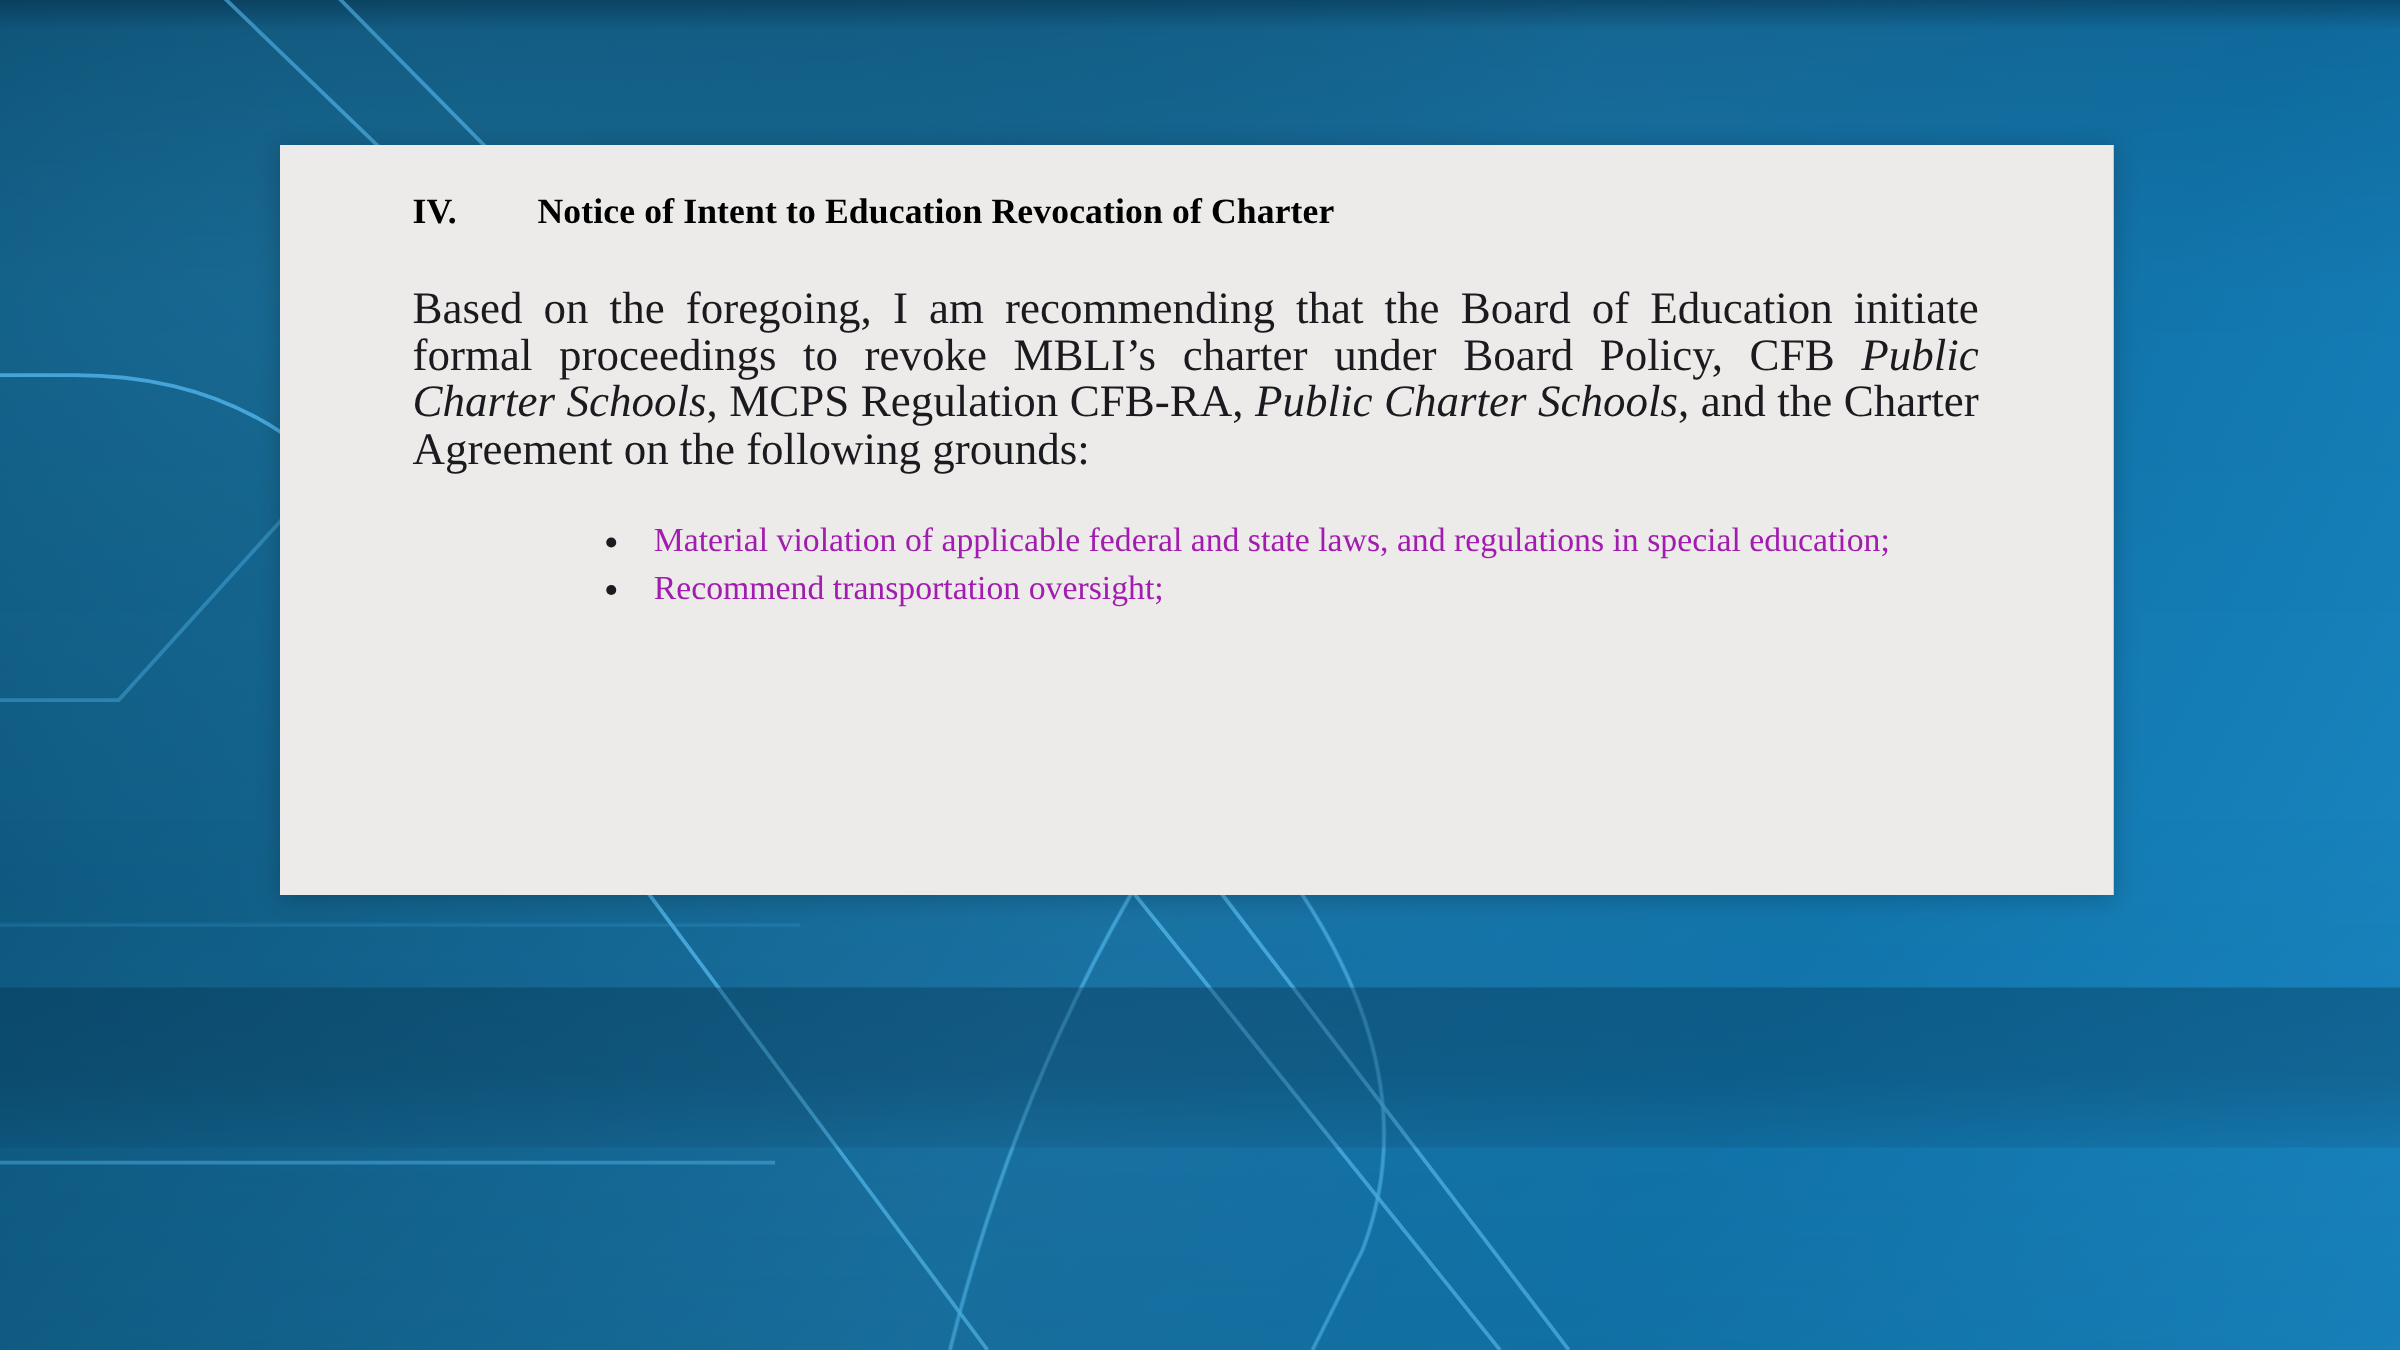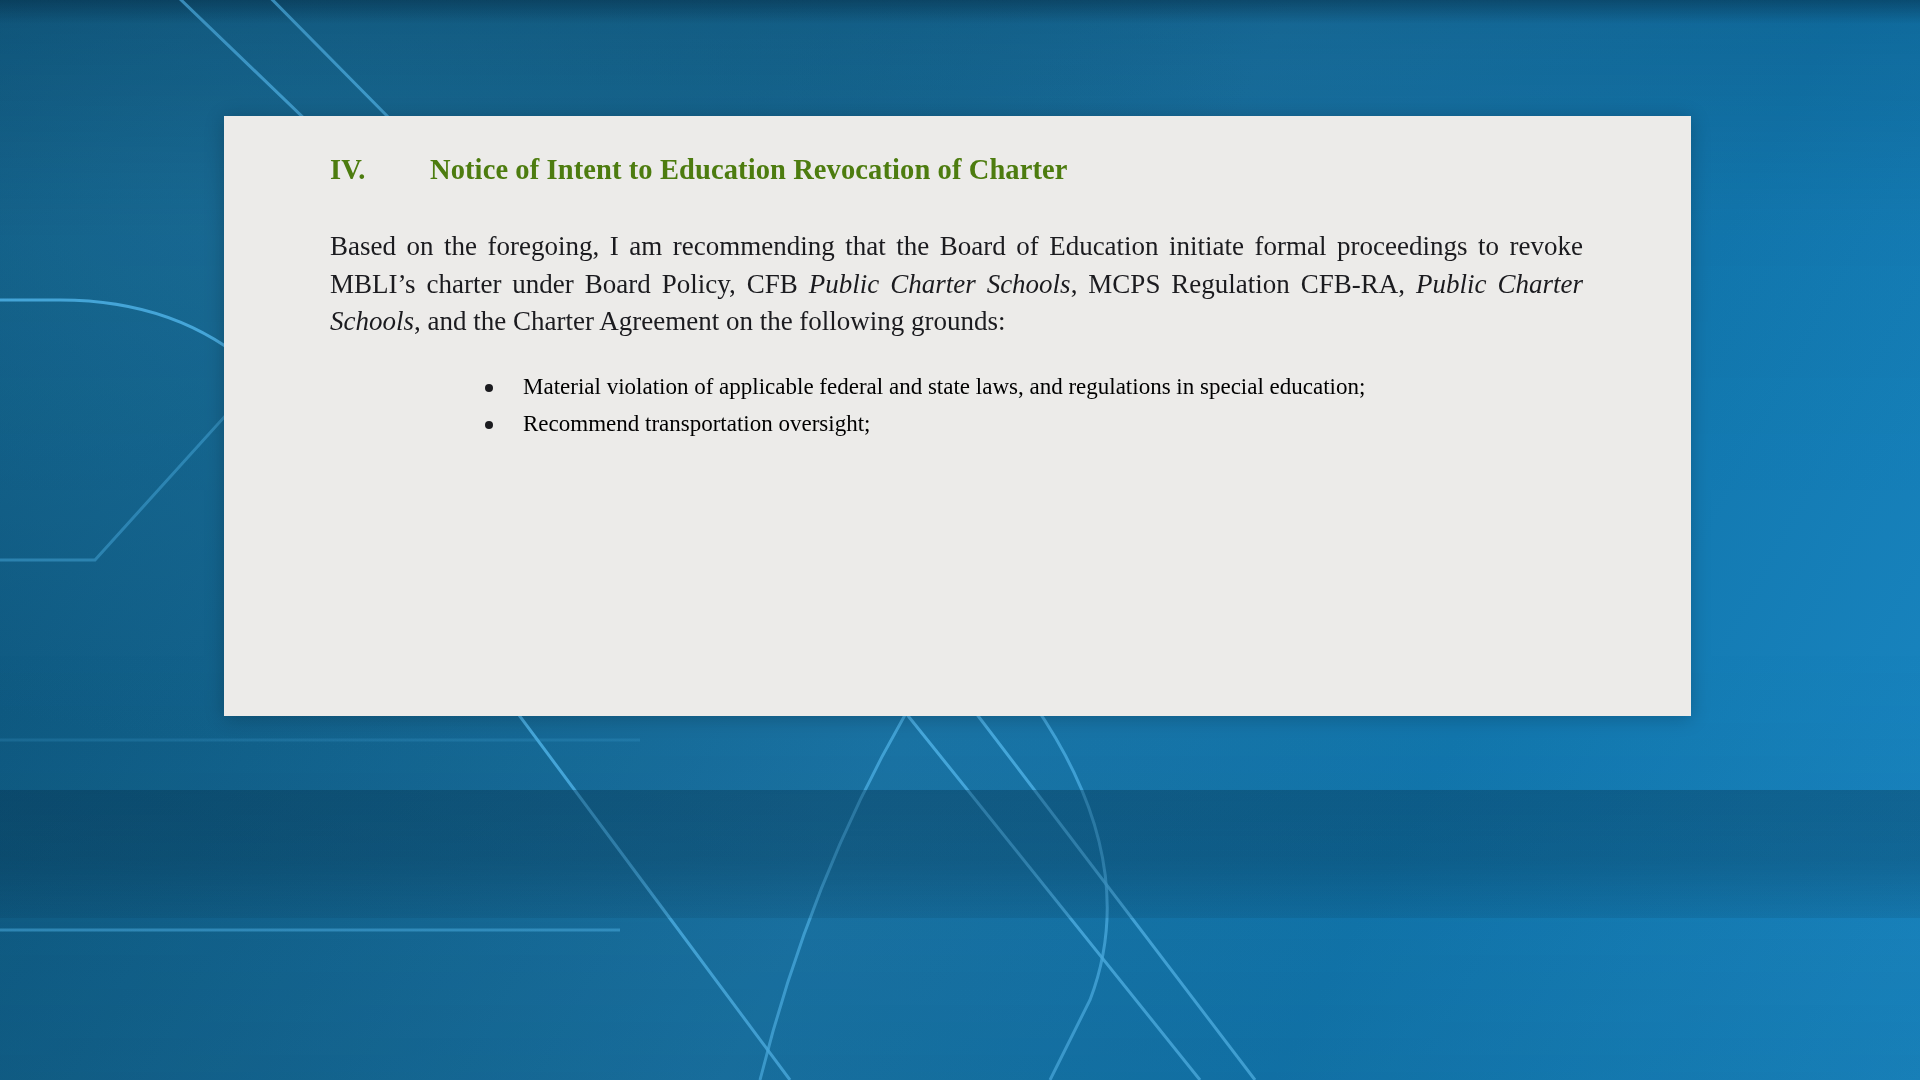--- a/index.html
+++ b/index.html
@@ -80,45 +80,45 @@
     left: 106px;
     top: 20px;
     right: 108px;
   }
 
   .doc-heading {
     display: flex;
     align-items: center;
     font-weight: bold;
     font-size: 28.5px;
-    color: #4d7c0f;
+    color: #000000;
     letter-spacing: 0.1px;
     margin-top: 18px;
   }
   .doc-heading .numeral { width: 100px; flex: none; }
   .doc-heading .htext { white-space: nowrap; }
 
   .doc-para {
     margin-top: 42px;
-    font-size: 27px;
+    font-size: 36px;
     line-height: 37.5px;
     color: #1b1b1f;
     text-align: justify;
     text-justify: inter-word;
     hyphens: none;
   }
   .doc-para i { font-style: italic; }
 
   .doc-list {
     list-style: none;
     margin: 25px 0 0 0;
     padding: 0 0 0 152px;
-    font-size: 23px;
+    font-size: 27px;
     line-height: 37.5px;
-    color: #000000;
+    color: #a21caf;
   }
   .doc-list li {
     position: relative;
     padding-left: 41px;
     margin-bottom: 0px;
   }
   .doc-list li::before {
     content: "";
     position: absolute;
     left: 3px;

